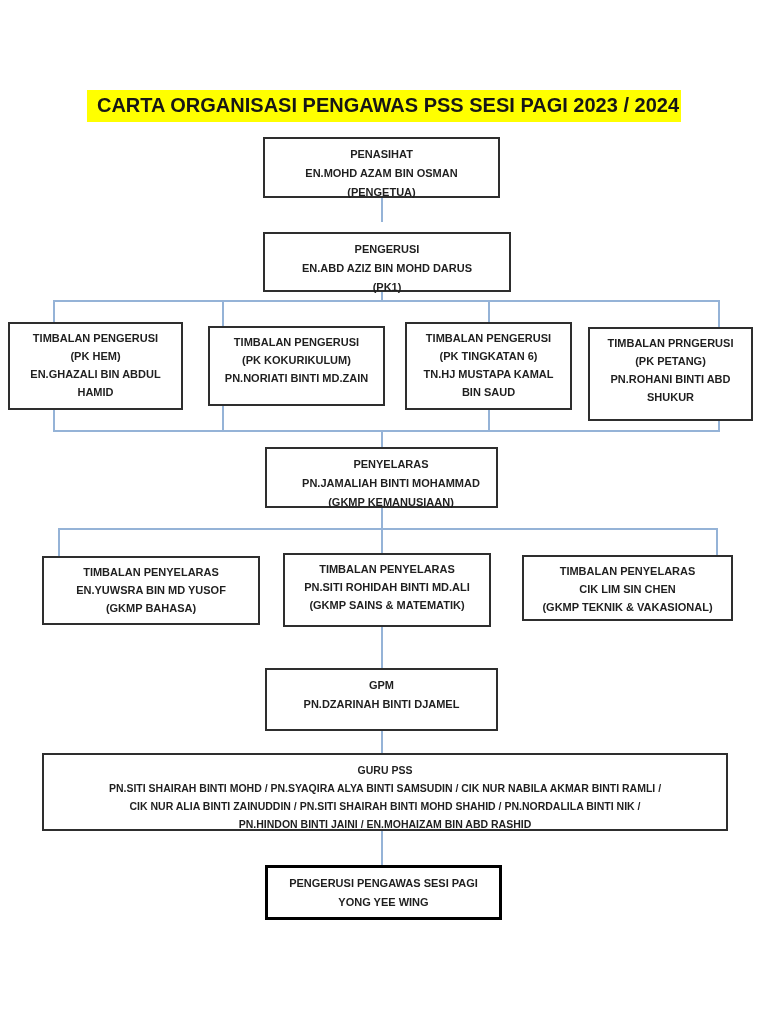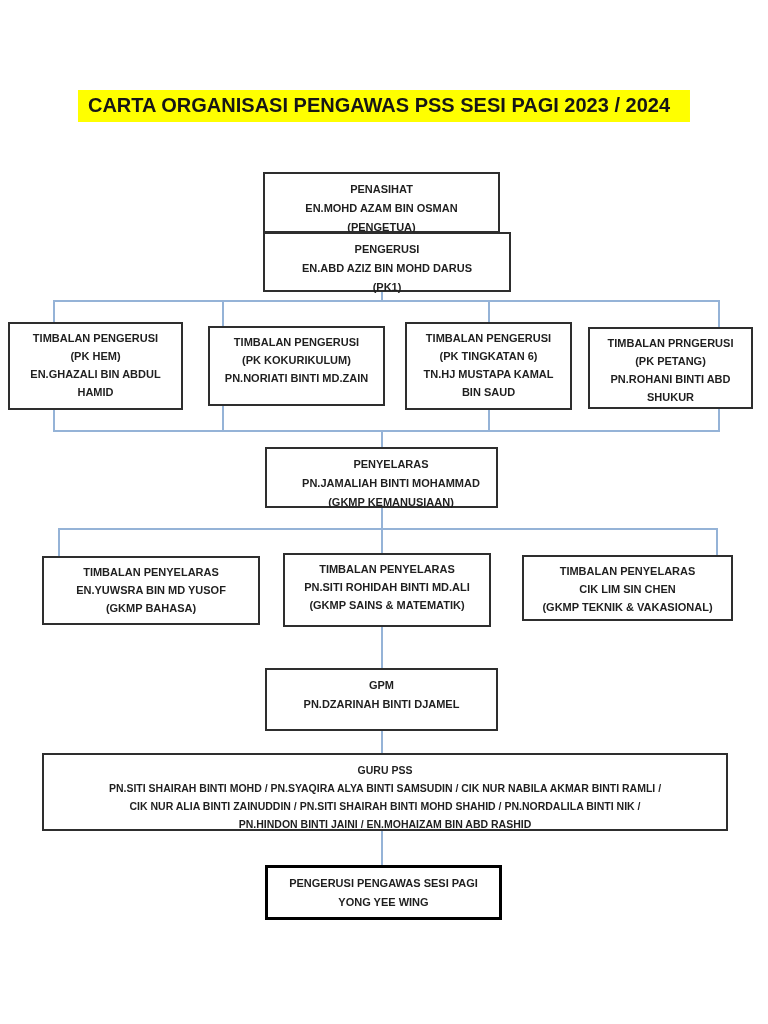--- a/index.html
+++ b/index.html
@@ -15,21 +15,21 @@
     overflow: hidden;
   }
   .chart-title {
     position: absolute;
     top: 90px; left: 50%;
     transform: translateX(-50%);
     background: #ffff00;
     color: #161616;
     font-size: 20px;
     font-weight: bold;
-    padding: 4px 20px 5px 10px;
+    padding: 4px 2px 5px 10px;
     white-space: nowrap;
     letter-spacing: 0px;
   }
   .node {
     position: absolute;
     background: #ffffff;
     border: 2px solid #2e2e2e;
     box-sizing: border-box;
     color: #1f1f1f;
     font-size: 11px;
@@ -76,21 +76,21 @@
   <div class="conn v" style="left:381px; top:508px; height:21px;"></div>
   <div class="conn h" style="left:58px; top:528px; width:660px;"></div>
   <div class="conn v" style="left:58px; top:528px; height:29px;"></div>
   <div class="conn v" style="left:381px; top:528px; height:26px;"></div>
   <div class="conn v" style="left:716px; top:528px; height:28px;"></div>
 
   <div class="conn v" style="left:381px; top:626px; height:43px;"></div>
   <div class="conn v" style="left:381px; top:731px; height:23px;"></div>
   <div class="conn v" style="left:381px; top:831px; height:34px;"></div>
 
-  <div class="node" style="left:263px; top:137px; width:237px; height:61px;margin-top:35px;">
+  <div class="node" style="left:263px; top:137px; width:237px; height:61px;">
       <div>PENASIHAT</div>
       <div>EN.MOHD AZAM BIN OSMAN</div>
       <div>(PENGETUA)</div>
     </div>
 
   <div class="node" style="left:263px; top:232px; width:248px; height:60px;">
       <div>PENGERUSI</div>
       <div>EN.ABD AZIZ BIN MOHD DARUS</div>
       <div>(PK1)</div>
     </div>
@@ -108,21 +108,21 @@
       <div>PN.NORIATI BINTI MD.ZAIN</div>
     </div>
 
   <div class="node small" style="left:405px; top:322px; width:167px; height:88px;">
       <div>TIMBALAN PENGERUSI</div>
       <div>(PK TINGKATAN 6)</div>
       <div>TN.HJ MUSTAPA KAMAL</div>
       <div>BIN SAUD</div>
     </div>
 
-  <div class="node small" style="left:588px; top:327px; width:165px; height:82px;">
+  <div class="node small" style="left:588px; top:327px; width:165px; height:94px;">
       <div>TIMBALAN PRNGERUSI</div>
       <div>(PK PETANG)</div>
       <div>PN.ROHANI BINTI ABD</div>
       <div>SHUKUR</div>
     </div>
 
   <div class="node" style="left:265px; top:447px; width:233px; height:61px;padding-left:19px;">
       <div>PENYELARAS</div>
       <div>PN.JAMALIAH BINTI MOHAMMAD</div>
       <div>(GKMP KEMANUSIAAN)</div>

